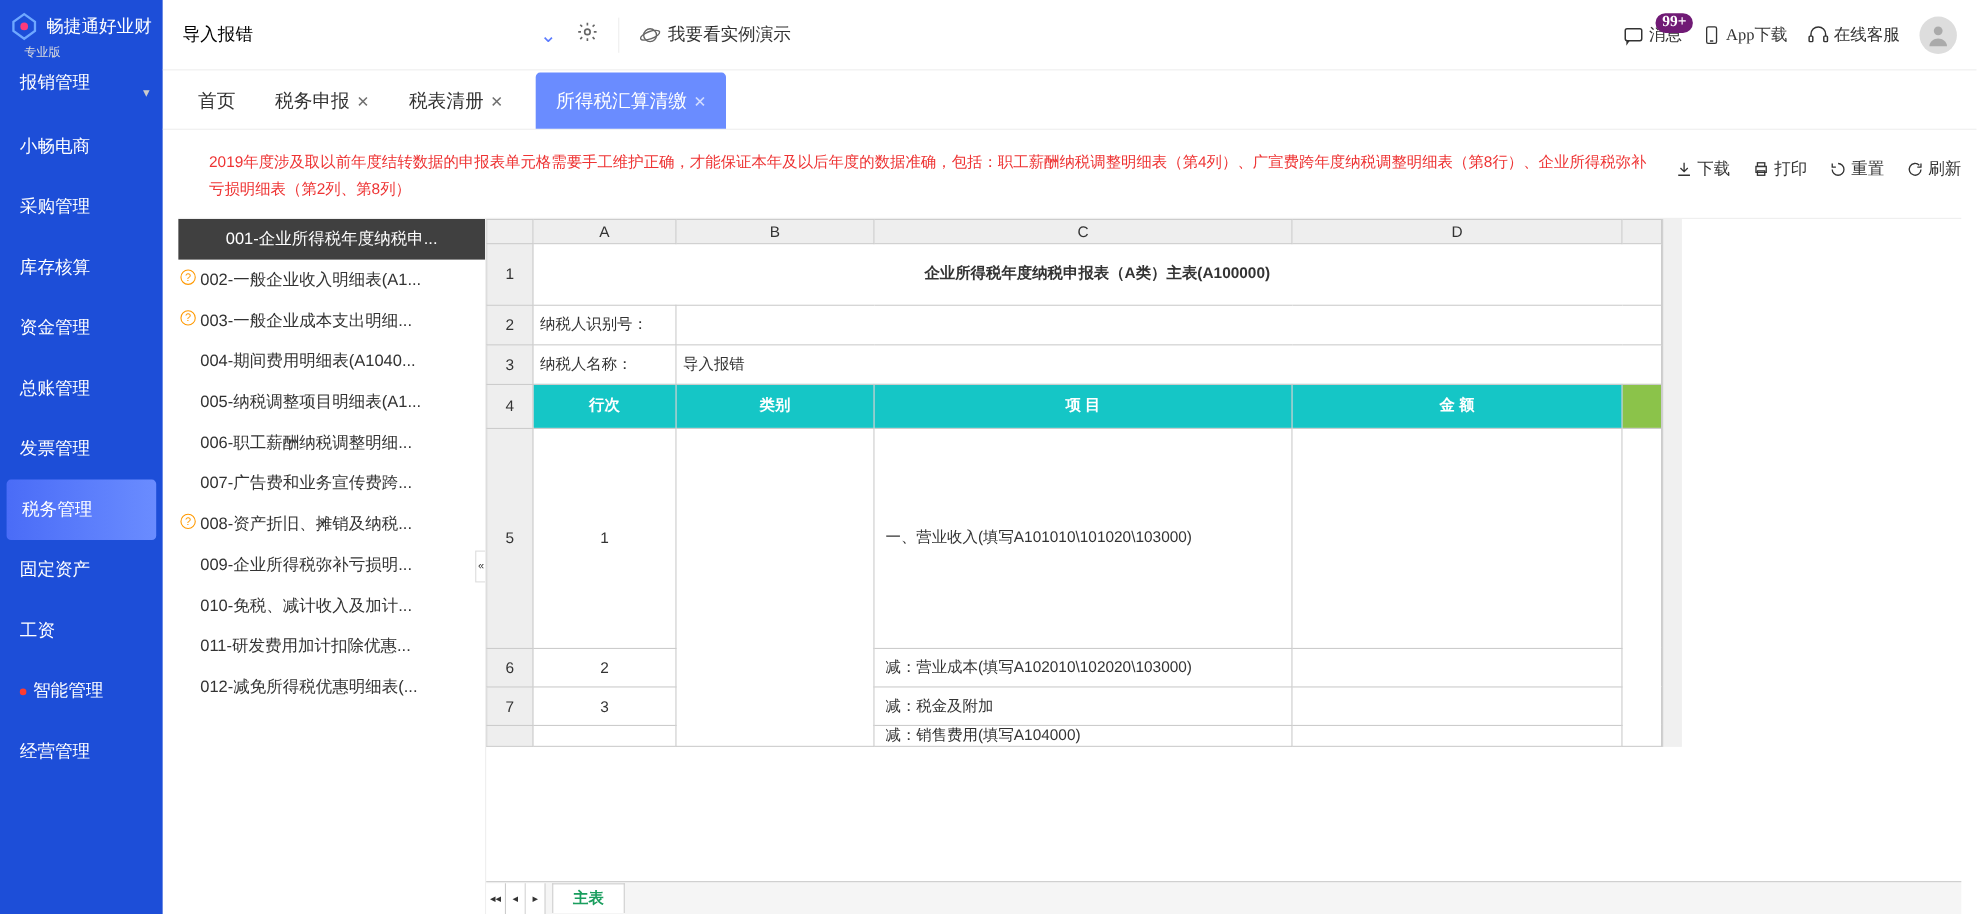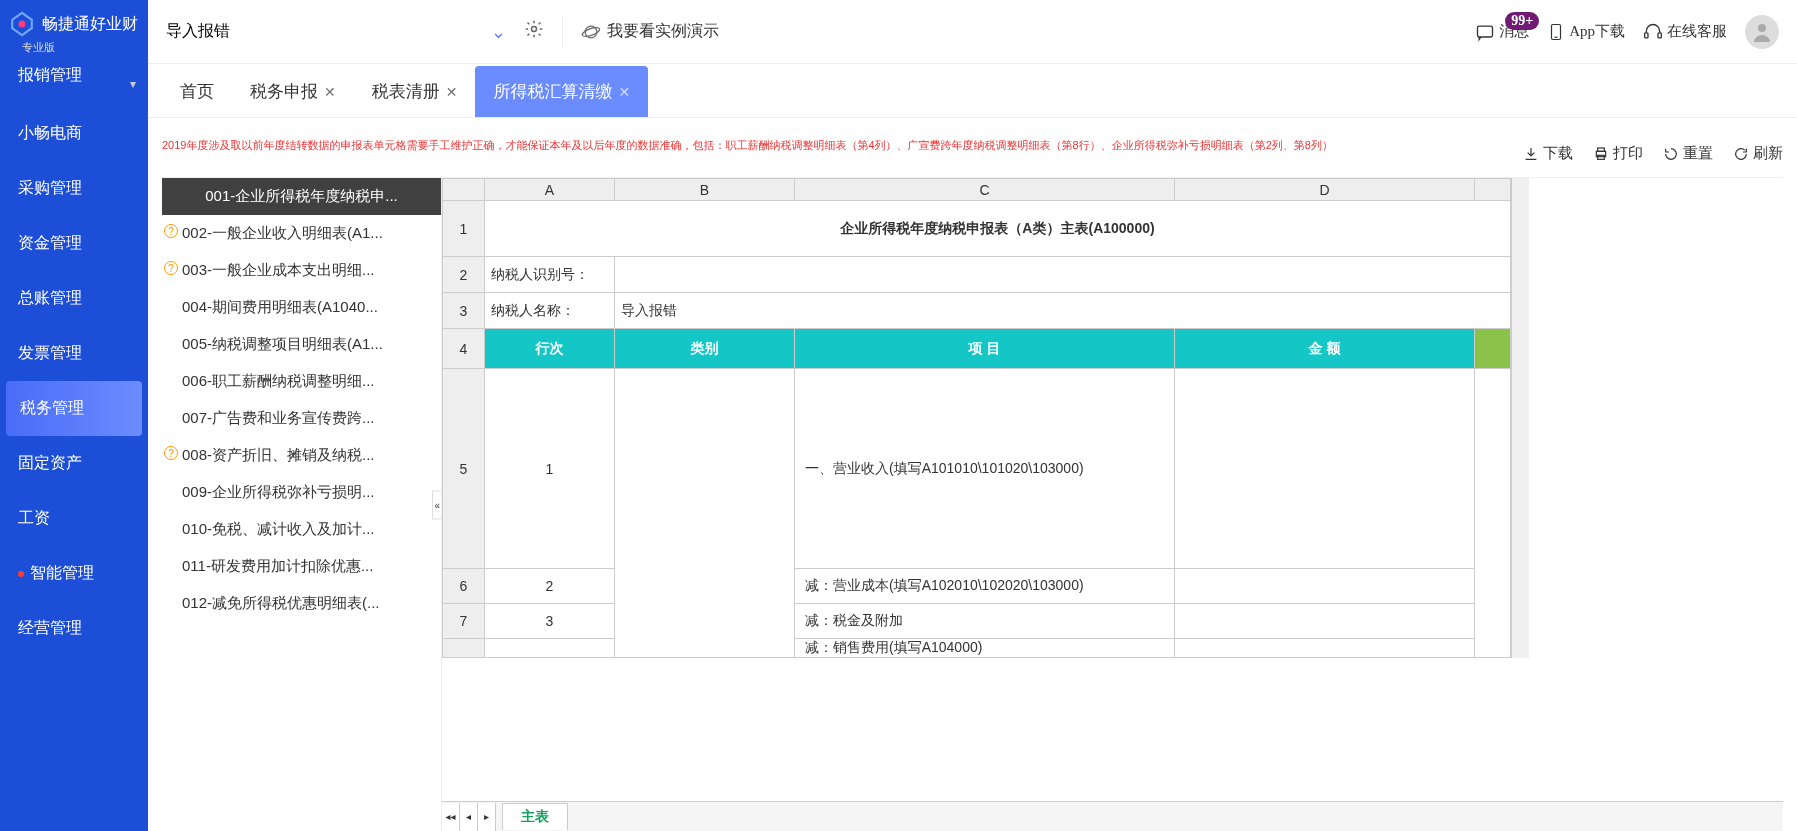--- a/index.html
+++ b/index.html
@@ -23,25 +23,25 @@
 .search-box .chev-d { color: #5b7bff; font-size: 18px; margin-left: 8px; }
 .gear { color: #666; font-size: 20px; cursor: pointer; }
 .divider { width: 1px; height: 32px; background: #eee; }
 .demo-link { display: flex; align-items: center; gap: 6px; color: #333; cursor: pointer; font-size: 16px; }
 .spacer { flex: 1; }
 .top-icon { display: flex; align-items: center; gap: 4px; cursor: pointer; position: relative; font-size: 15px; font-family: Liberation Serif, serif; }
 .badge { position: absolute; top: -10px; right: -10px; background: #701a75; color: #fff; font-size: 14px; padding: 1px 6px; border-radius: 10px; font-weight: bold; }
 .avatar { width: 34px; height: 34px; border-radius: 50%; background: #ddd; display: flex; align-items: center; justify-content: center; }
 .tabs { border-bottom: 1px solid #eee; display: flex; padding: 0 14px; height: 54px; align-items: flex-end; }
 .tab { padding: 14px 18px; font-size: 17px; cursor: pointer; display: flex; align-items: center; gap: 6px; }
-.tab.active { background: #6a8cff; color: #fff; border-radius: 4px 4px 0 0; }
+.tab.active { background: #6a8cff; color: #fff; border-radius: 4px 4px 0 0; margin-left: 12px; }
 .tab .close { font-size: 14px; opacity: 0.7; }
 .content { flex: 1; display: flex; flex-direction: column; padding: 18px 14px 0; min-height: 0; }
 .notice-row { display: flex; align-items: flex-start; gap: 24px; }
-.notice { color: #e33; font-size: 11px; line-height: 1.7; flex: 1; }
+.notice { color: #e33; font-size: 14px; line-height: 1.7; flex: 1; margin-left: 28px; }
 .actions { display: flex; gap: 20px; flex-shrink: 0; padding-top: 8px; }
 .action { display: flex; align-items: center; gap: 4px; cursor: pointer; font-size: 15px; }
 .body { display: flex; flex: 1; margin-top: 14px; min-height: 0; border-top: 1px solid #eee; }
 .form-list { width: 280px; border-right: 1px solid #eee; overflow: hidden; position: relative; }
 .form-item { padding: 9px 10px 9px 20px; font-size: 15px; cursor: pointer; white-space: nowrap; overflow: hidden; text-overflow: ellipsis; position: relative; }
 .form-item.selected { background: #404040; color: #fff; text-align: center; padding-left: 10px; }
 .form-item .help { display: inline-block; width: 14px; height: 14px; border: 1px solid #f90; border-radius: 50%; color: #f90; font-size: 10px; text-align: center; line-height: 14px; margin-right: 4px; position: absolute; left: 2px; }
 .collapse-handle { position: absolute; right: -1px; top: 50%; transform: translateY(-50%); background: #fff; border: 1px solid #ddd; padding: 8px 1px; font-size: 10px; cursor: pointer; }
 .sheet-wrap { flex: 1; display: flex; flex-direction: column; min-width: 0; }
 .sheet { flex: 1; overflow: auto; position: relative; }
@@ -73,20 +73,21 @@
           <circle cx="20" cy="20" r="5" fill="#ff3b7b"></circle>
         </svg>
       <span class="logo-text">畅捷通好业财</span>
     </div>
     <div class="logo-sub">专业版</div>
     <nav class="nav">
       <div class="nav-item partial"><span>报销管理</span><span class="chev">▾</span></div>
       <div id="nav-items">
           <div class="nav-item">小畅电商</div>
           <div class="nav-item">采购管理</div>
+          <div class="nav-item">库存核算</div>
           <div class="nav-item">资金管理</div>
           <div class="nav-item">总账管理</div>
           <div class="nav-item">发票管理</div>
           <div class="nav-item active">税务管理</div>
           <div class="nav-item">固定资产</div>
           <div class="nav-item">工资</div>
           <div class="nav-item"><span class="dot"></span>智能管理</div>
           <div class="nav-item">经营管理</div>
         </div>
     </nav>

